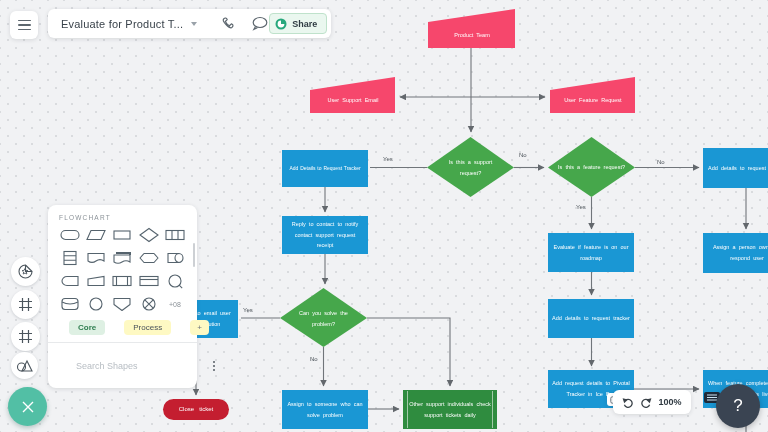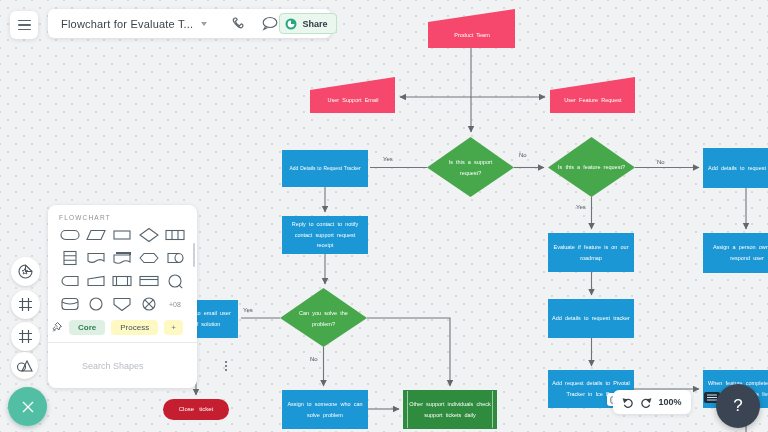--- a/index.html
+++ b/index.html
@@ -25,25 +25,25 @@
   
   .circle-btn{left:11px;width:29px;height:29px;border-radius:50%;background:#fff;box-shadow:0 1px 3px rgba(40,50,60,.18);display:flex;align-items:center;justify-content:center;cursor:pointer;}
   .close-canvas{left:8px;top:387px;width:39px;height:39px;border-radius:50%;background:#52bfa5;box-shadow:0 2px 5px rgba(40,90,80,.3);display:flex;align-items:center;justify-content:center;cursor:pointer;}
   
   .panel{left:48px;top:205px;width:149px;height:183px;border-radius:8px;z-index:6;display:flex;flex-direction:column;}
   .panel-header{font-size:6.5px;letter-spacing:1.2px;color:#8b9298;padding:9px 0 2px 11px;}
   .shape-grid{display:grid;grid-template-columns:repeat(5,1fr);row-gap:7px;padding:4px 9px 0 9px;}
   .shape-cell{display:flex;align-items:center;justify-content:center;height:16px;cursor:pointer;}
   .shape-cell svg{stroke:#55636d;fill:none;stroke-width:1.1;}
   .more-count{font-size:7px;color:#8b9298;}
-  .tab-row{display:flex;align-items:center;gap:6px;padding:8px 9px 7px 2px;text-align:right;}
+  .tab-row{display:flex;align-items:center;gap:19px;padding:8px 9px 7px 2px;text-align:right;}
   .tab{font-size:8px;padding:3px 9px;border-radius:4px;background:#fef9c3;color:#49525a;cursor:pointer;}
   .tab.active{background:#def0e3;color:#2e7d4f;font-weight:bold;}
   .tab.add{padding:3px 7px;color:#6b747c;}
-  .search-row{border-top:1px solid #e7e9eb;flex:1;display:flex;align-items:center;padding:0 10px;gap:22px;}
+  .search-row{border-top:1px solid #e7e9eb;flex:1;display:flex;align-items:center;padding:0 10px;gap:16px;}
   .search-row input{border:none;outline:none;background:transparent;font-size:9px;color:#4a525a;flex:1;font-family:"Liberation Sans",sans-serif;}
   .search-row input::placeholder{color:#b7bdc3;}
   .kebab{display:flex;flex-direction:column;gap:2px;cursor:pointer;padding:2px;}
   .kebab i{width:2px;height:2px;border-radius:50%;background:#555d64;display:block;}
   .panel-scrollbar{position:absolute;right:2px;top:38px;width:2.5px;height:24px;background:#cdd0d4;border-radius:2px;}
   
   #diagram{left:0;top:0;z-index:1;}
   .node{position:absolute;z-index:2;display:flex;align-items:center;justify-content:center;color:#fff;font-size:5.5px;line-height:1.95;text-align:center;word-spacing:1.6px;padding:0 4px;box-sizing:border-box;}
   .blue{background:#1a97d4;}
   .dkgreen{background:#2f8c3f;}
@@ -133,21 +133,21 @@
 <div class="edge-label" style="left:576px;top:204px;">Yes</div>
 <div class="edge-label" style="left:243px;top:307px;">Yes</div>
 <div class="edge-label" style="left:310px;top:356px;">No</div>
 
 <div class="abs card hamburger" style="z-index:8;">
   <i></i>
     <i></i>
     <i></i>
 </div>
 <div class="abs card titlebar" style="z-index:8;">
-  <span class="doc-title">Flowchart for Evaluate T...</span>
+  <span class="doc-title">Evaluate for Product T...</span>
   <span class="caret"></span>
   <span class="tb-icon">
     <svg width="16" height="16" viewBox="0 0 16 16">
       <path d="M4.6,3 c1.6-1.7 3.2-1 3.6,0.6 l-1.9,1.9 c0.9,1.9 2.3,3.3 4.2,4.2 l1.9-1.9 c1.6,0.4 2.3,2 0.6,3.6 c-2.2,2 -10.4-6.2 -8.4-8.4 z" fill="none" stroke="#5c666e" stroke-width="1.2"></path>
     </svg>
   </span>
   <span class="tb-icon" style="margin-left:16px;">
     <svg width="18" height="15" viewBox="0 0 18 15">
       <ellipse cx="9" cy="6.5" rx="6.8" ry="5" fill="none" stroke="#5c666e" stroke-width="1.2"></ellipse>
       <path d="M4.5,10.5 l-1.6,2.8 3.4-1.6" fill="none" stroke="#5c666e" stroke-width="1.2"></path>

